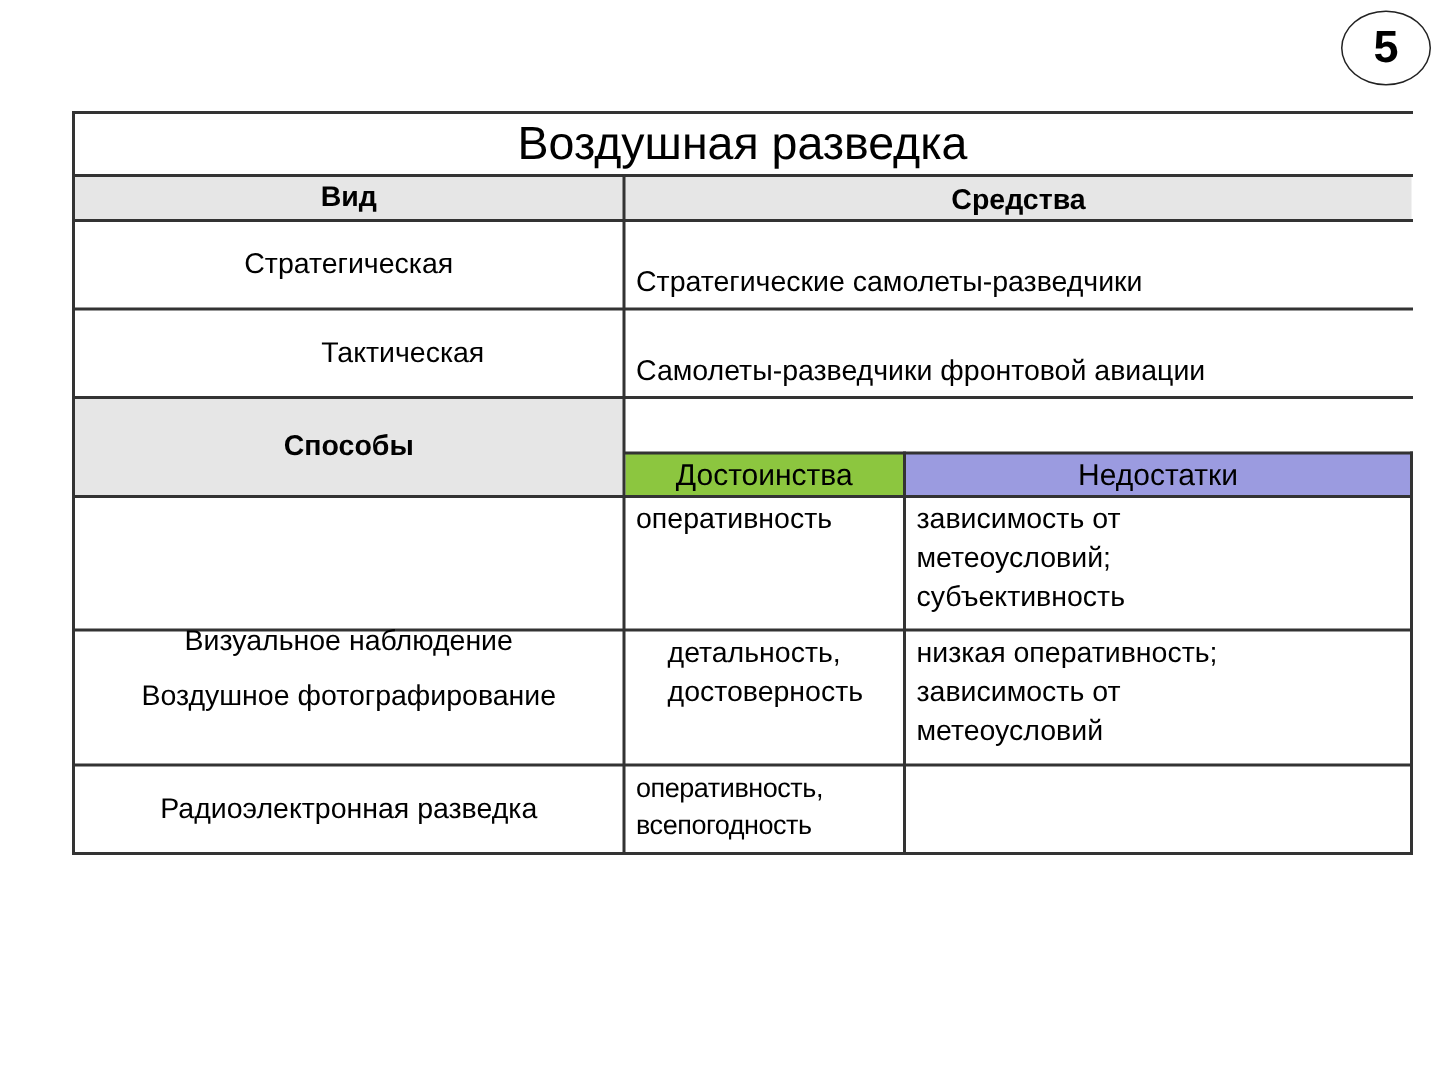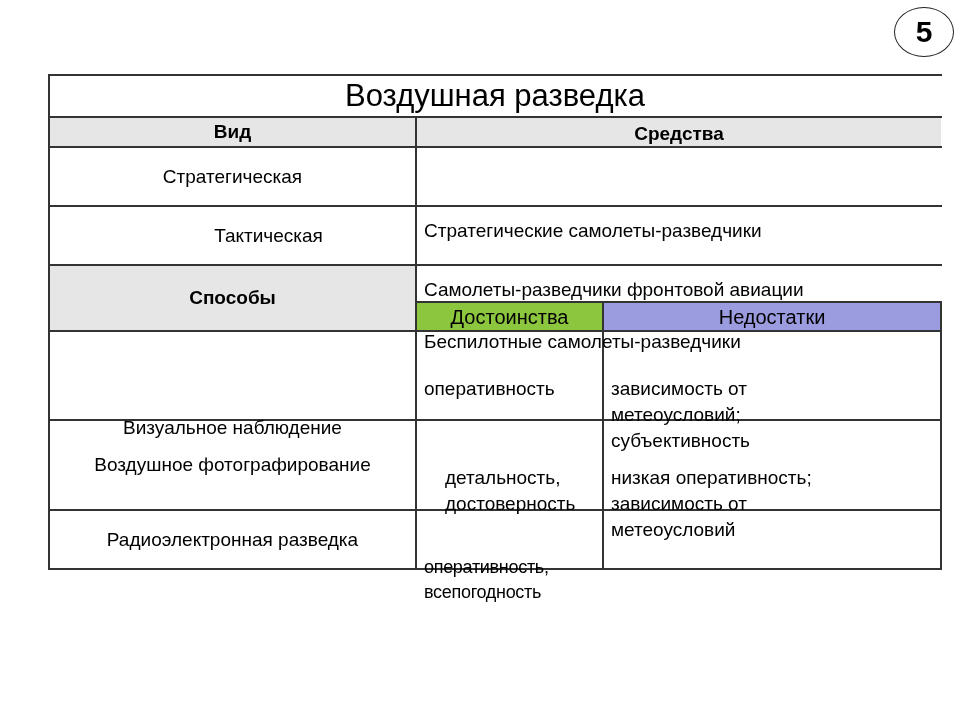--- a/index.html
+++ b/index.html
@@ -17,21 +17,21 @@
     .vl { position: absolute; width: 2px; background: #333; }
     .cell { position: absolute; box-sizing: border-box; }
     .center { display: flex; align-items: center; justify-content: center; text-align: center; }
     .gray { background: #e6e6e6; }
     .green { background: #8cc63f; }
     .purple { background: #9b9be0; }
     .t20 { font-size: 20px; line-height: 26px; }
     .t19 { font-size: 19px; line-height: 26px; }
     .bold { font-weight: bold; }
     .title { font-size: 31px; }
-    .lines { padding: 4px 0 0 7px; white-space: pre-line; font-size: 19px; line-height: 26px; margin-top: 42px; }
+    .lines { padding: 4px 0 0 7px; white-space: pre-line; font-size: 19px; line-height: 26px; }
     .narrow { letter-spacing: -0.3px; }
   </style>
 </head>
 <body>
 
 <div class="slide-number">5</div>
 
 <div>
 
   <div class="cell gray" style="left:49px;top:118px;width:892px;height:28px;"></div>
@@ -61,21 +61,20 @@
   <div class="cell center t19 bold" style="left:417px;top:118px;width:524px;height:32px;">Средства</div>
 
   <div class="cell center t19" style="left:50px;top:148px;width:365px;height:57px;border-radius:18px;">Стратегическая</div>
   <div class="cell lines" style="left:417px;top:146px;width:524px;height:59px;">
     <div>Стратегические самолеты-разведчики</div>
   </div>
 
   <div class="cell center t19" style="left:50px;top:207px;width:365px;height:57px;margin-left:36px;">Тактическая</div>
   <div class="cell lines" style="left:417px;top:205px;width:524px;height:59px;">
     <div>Самолеты-разведчики фронтовой авиации</div>
-    <div>Беспилотные самолеты-разведчики</div>
   </div>
 
   <div class="cell center t19 bold" style="left:50px;top:266px;width:365px;height:64px;">Способы</div>
   <div class="cell center t20" style="left:417px;top:303px;width:185px;height:27px;">Достоинства</div>
   <div class="cell center t20" style="left:604px;top:303px;width:336px;height:27px;">Недостатки</div>
 
   <div class="cell center t19" style="left:50px;top:332px;width:365px;height:108px;margin-top:42px;">Визуальное наблюдение</div>
   <div class="cell lines" style="left:417px;top:330px;width:149px;height:89px;">оперативность</div>
   <div class="cell lines" style="left:604px;top:330px;width:336px;height:89px;">зависимость от
 метеоусловий;

